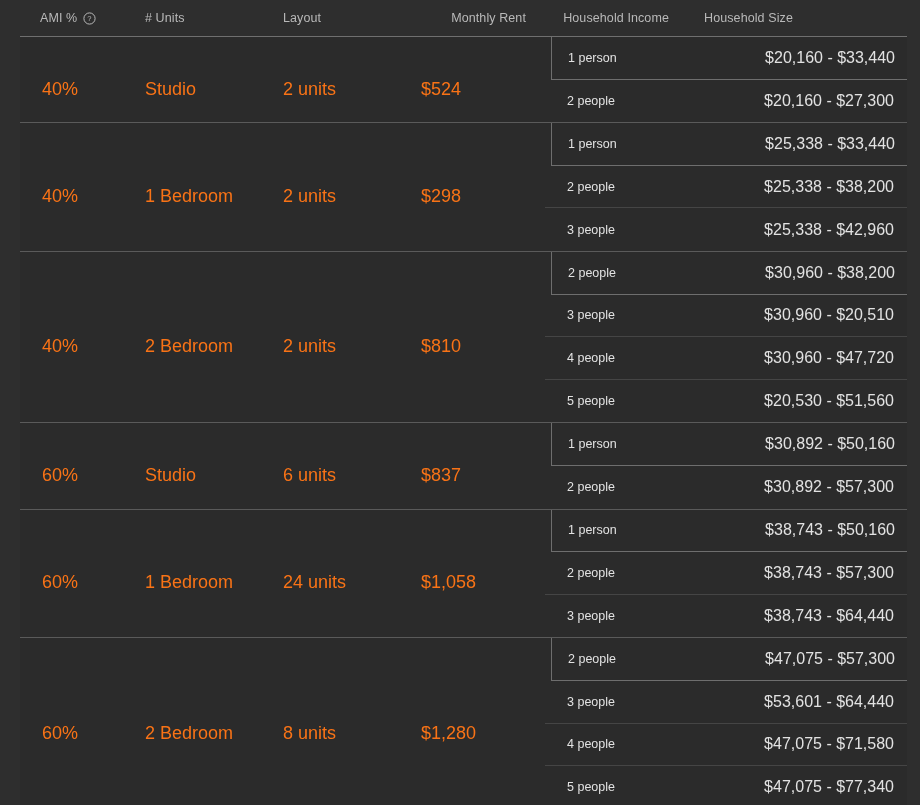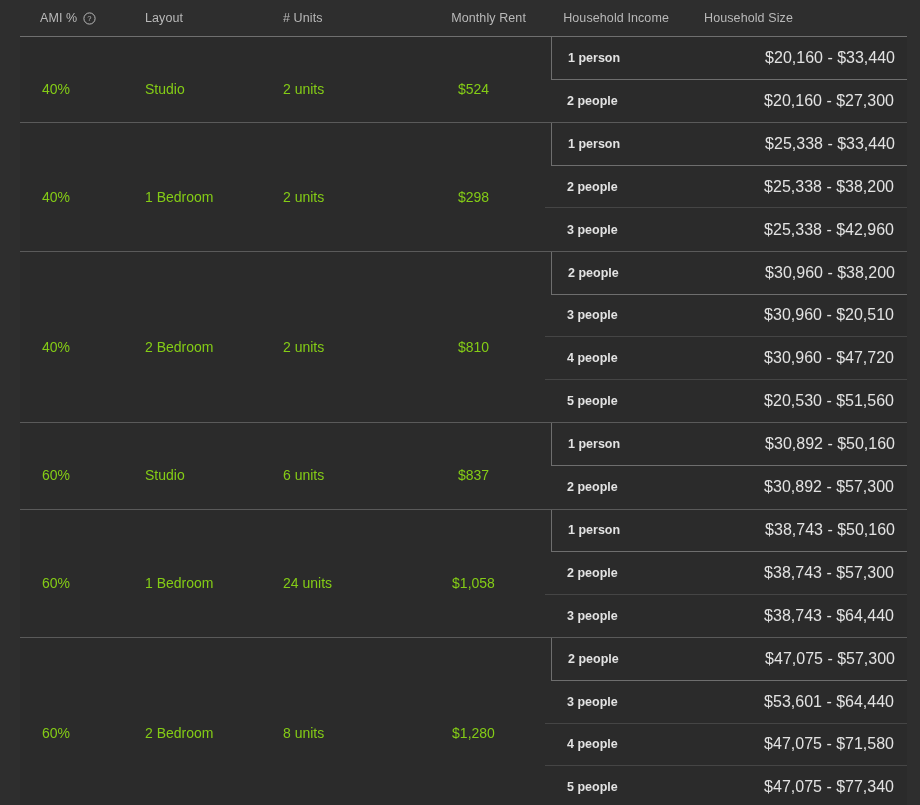--- a/index.html
+++ b/index.html
@@ -77,30 +77,30 @@
 
   
   .ginfo {
     display: flex;
     align-items: center;
     width: 525px;
     flex: 0 0 525px;
     box-sizing: border-box;
   }
   .cell {
-    font-size: 14px;
-    color: #84cc16;
+    font-size: 18px;
+    color: #f97316;
     box-sizing: border-box;
     white-space: nowrap;
     margin-top: 19px;
   }
   .c-ami    { width: 125px; flex: 0 0 125px; padding-left: 22px; }
   .c-layout { width: 138px; flex: 0 0 138px; }
   .c-units  { width: 138px; flex: 0 0 138px; }
-  .c-rent   { width: 124px; flex: 0 0 124px; text-align: center; padding-right: 19px; }
+  .c-rent   { width: 124px; flex: 0 0 124px; text-align: left; padding-right: 19px; }
 
   
   .subrows {
     flex: 1 1 auto;
     display: flex;
     flex-direction: column;
     box-sizing: border-box;
   }
   .subrow {
     height: 42.6px;
@@ -118,21 +118,20 @@
   }
   .subrow.first .s-size { padding-left: 16px; }
 
   .s-size {
     flex: 1 1 auto;
     font-size: 12.5px;
     color: #e2e2e2;
     padding-left: 22px;
     box-sizing: border-box;
     white-space: nowrap;
-    font-weight: bold;
   }
   .s-income {
     flex: 0 0 auto;
     font-size: 16px;
     color: #e2e2e2;
     text-align: right;
     padding-right: 13px;
     box-sizing: border-box;
     white-space: nowrap;
   }
@@ -146,22 +145,22 @@
   <div class="thead">
     <div class="th th-ami">
       <span>AMI %</span>
       <span class="help-icon">
         <svg width="13" height="13" viewBox="0 0 13 13" aria-hidden="true">
           <circle cx="6.5" cy="6.5" r="5.6" fill="none" stroke="#b9b9b9" stroke-width="1"></circle>
           <text x="6.5" y="9.4" font-family="Liberation Sans, sans-serif" font-size="7.6" fill="#b9b9b9" text-anchor="middle">?</text>
         </svg>
       </span>
     </div>
+    <div class="th th-units"># Units</div>
     <div class="th th-layout">Layout</div>
-    <div class="th th-units"># Units</div>
     <div class="th th-rent">Monthly Rent</div>
     <div class="th th-hhincome">Household Income</div>
     <div class="th th-hhsize">Household Size</div>
   </div>
 
   <div class="tbody">
       <div class="group">
         <div class="ginfo">
           <div class="cell c-ami">40%</div>
           <div class="cell c-layout">Studio</div>

